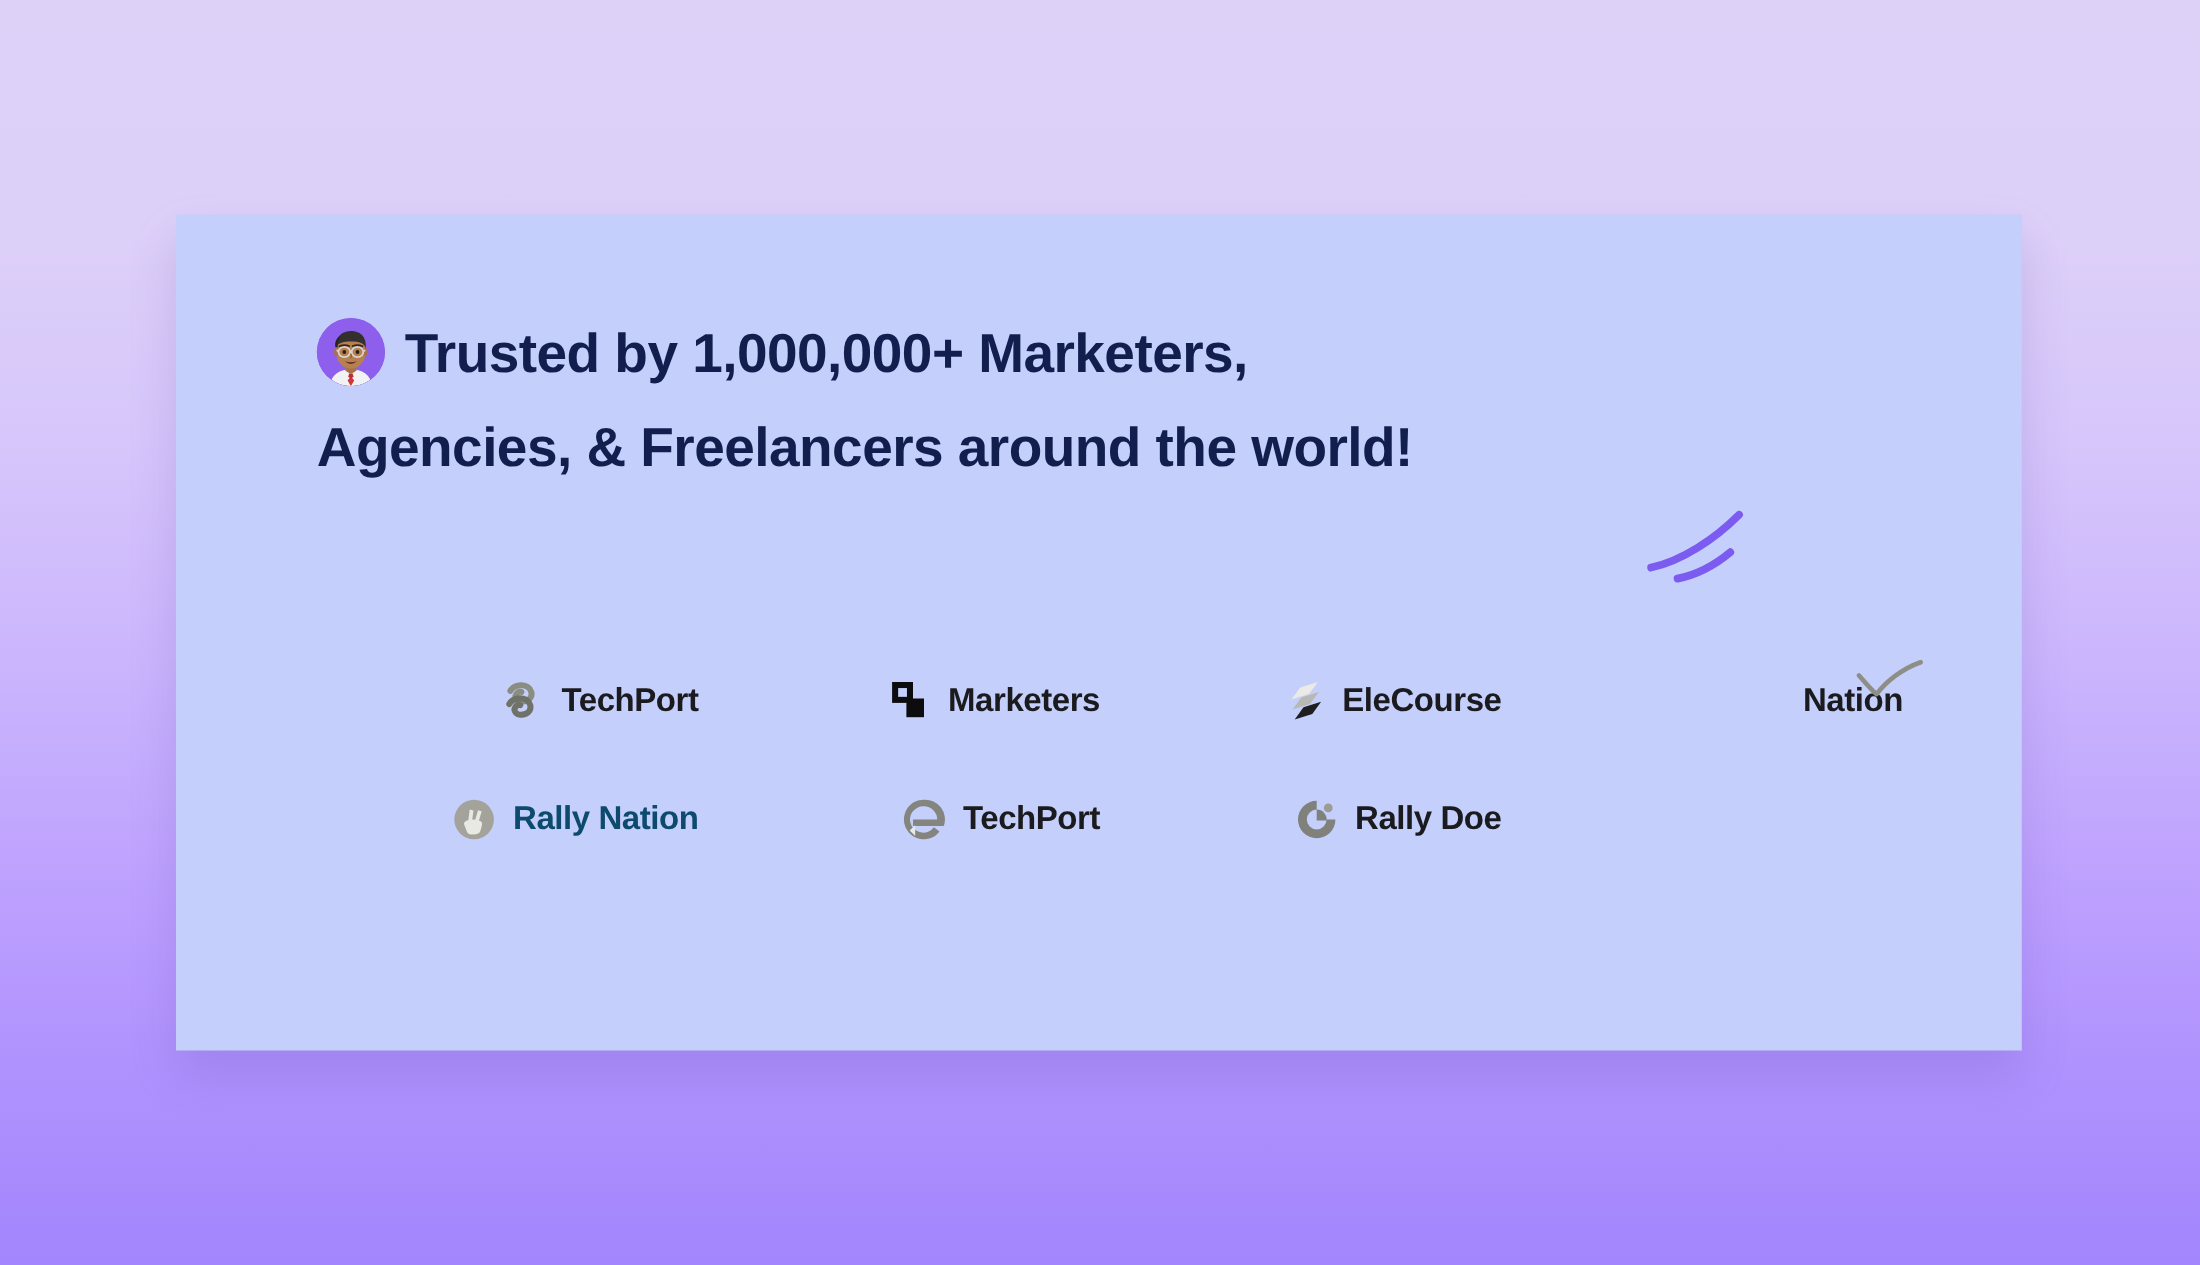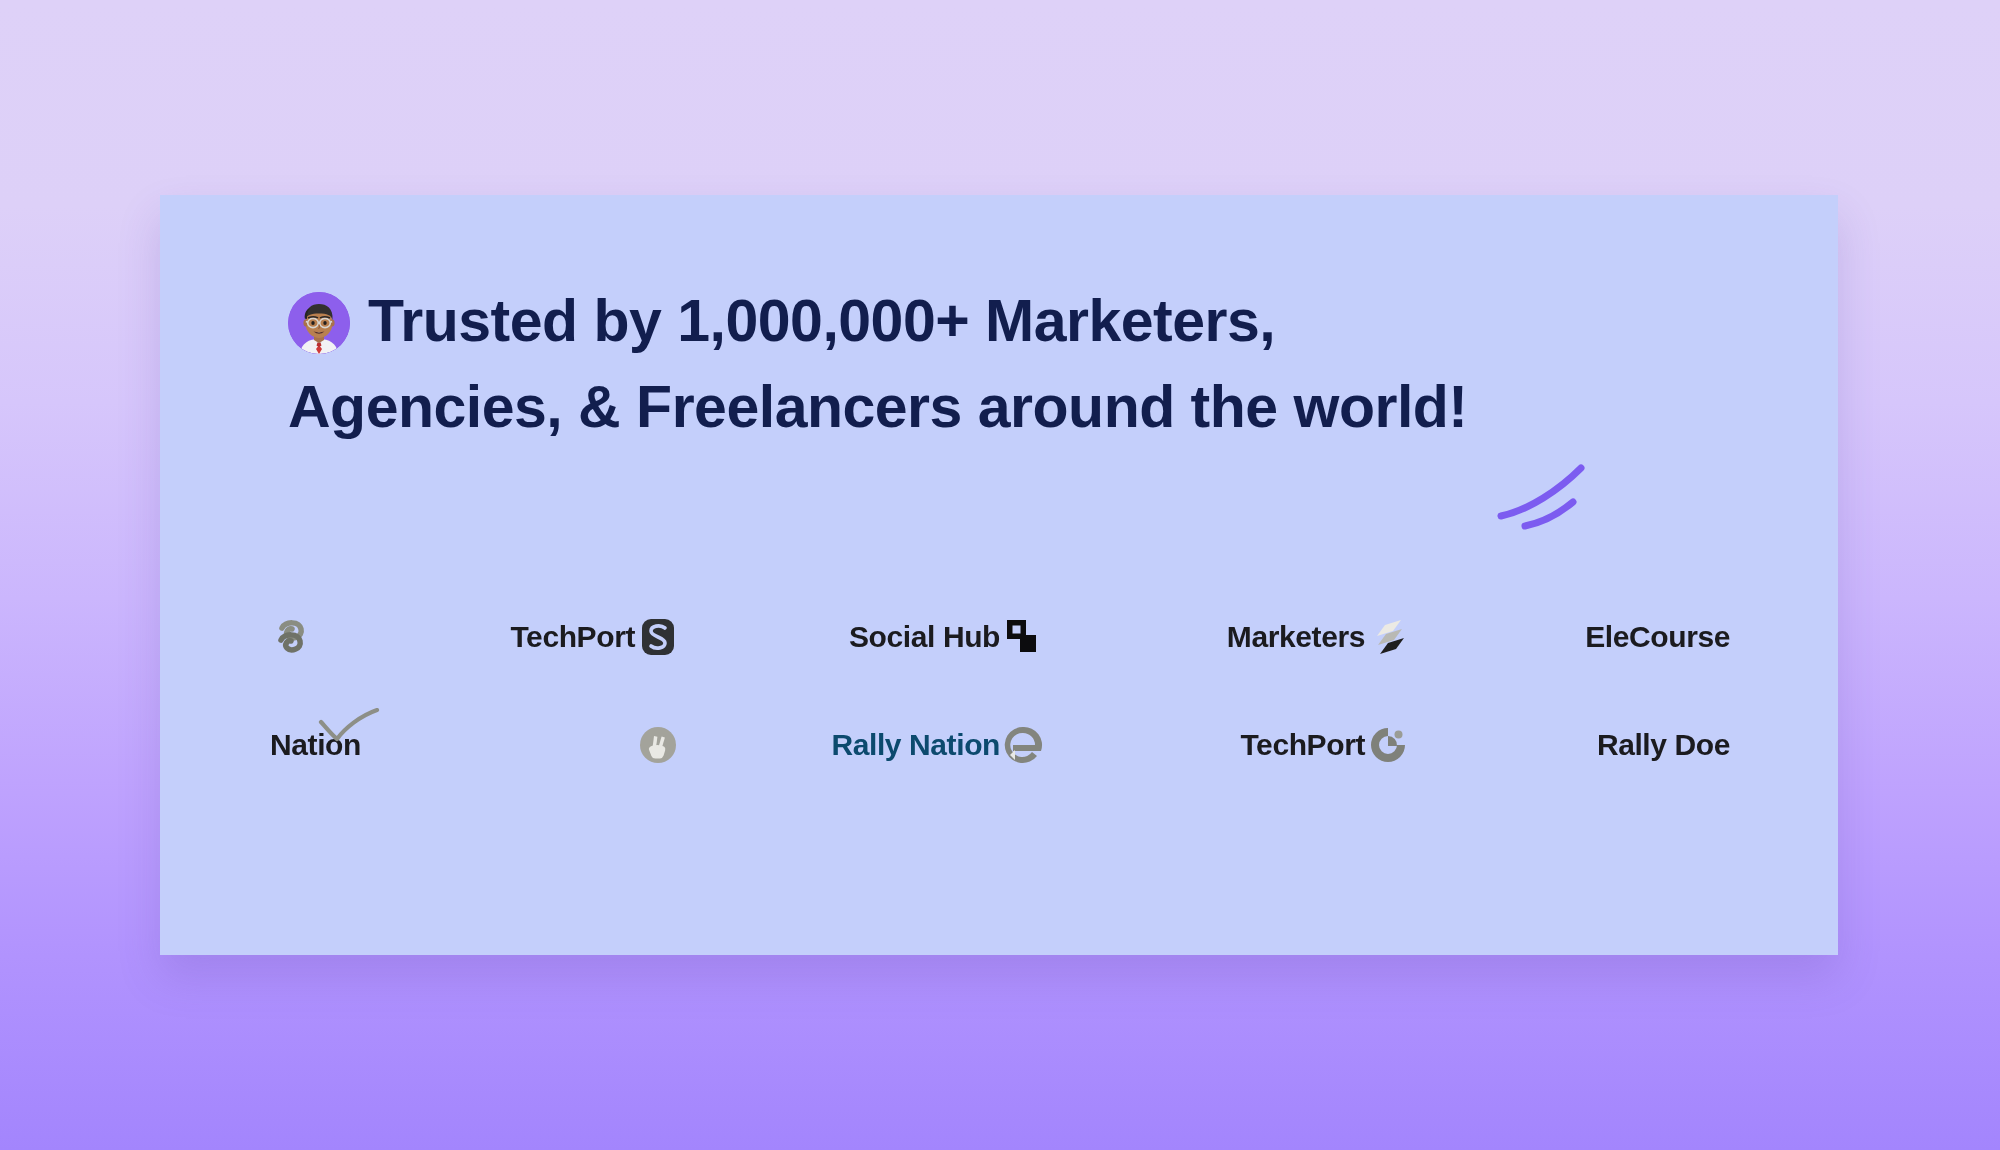--- a/index.html
+++ b/index.html
@@ -38,21 +38,21 @@
   
   .heading-block {
     position: absolute;
     left: 128px;
     top: 90px;
     width: 1420px;
   }
 
   .headline {
     color: #121e4e;
-    font-size: 59px;
+    font-size: 50px;
     line-height: 73px;
     font-weight: 700;
     letter-spacing: -0.5px;
     white-space: nowrap;
   }
 
   .headline .avatar-slot {
     display: inline-block;
     vertical-align: -13px;
     margin-right: 18px;
@@ -87,21 +87,21 @@
     width: 1460px;
     display: grid;
     grid-template-columns: repeat(4, 1fr);
     grid-template-rows: repeat(2, 108px);
     align-items: center;
   }
 
   .logo-cell {
     display: flex;
     align-items: center;
-    justify-content: space-between;
+    justify-content: flex-end;
     gap: 12px;
   }
 
   .logo-mark {
     width: 46px;
     height: 46px;
     flex: 0 0 auto;
     display: flex;
     align-items: center;
     justify-content: center;
@@ -190,29 +190,20 @@
     <div class="logo-cell">
       <span class="logo-mark">
         <svg width="42" height="42" viewBox="0 0 42 42" xmlns="http://www.w3.org/2000/svg">
           <path d="M10 12 C14 5 27 5 29 13 C31 21 20 24 16 20 C13 17 16 12 20 13" stroke="#8a8d82" stroke-width="5.5" fill="none" stroke-linecap="round"></path>
           <path d="M9 24 C13 17 26 17 28 25 C30 33 19 36 15 32 C12 29 15 24 19 25" stroke="#6f7268" stroke-width="5.5" fill="none" stroke-linecap="round"></path>
         </svg>
       </span>
       <span class="logo-name">TechPort</span>
     </div>
 
-    <div class="logo-cell">
-      <span class="logo-mark">
-        <svg width="40" height="42" viewBox="0 0 40 42" xmlns="http://www.w3.org/2000/svg">
-          <rect x="4" y="3" width="32" height="36" rx="9" fill="#2f3134"></rect>
-          <path d="M27 12 C22 8 13 10 13 15 C13 21 27 21 27 27 C27 32 18 34 13 30" stroke="#c4cffb" stroke-width="3.6" fill="none" stroke-linecap="round"></path>
-        </svg>
-      </span>
-      <span class="logo-name">Social Hub</span>
-    </div>
 
     <div class="logo-cell">
       <span class="logo-mark">
         <svg width="40" height="42" viewBox="0 0 40 42" xmlns="http://www.w3.org/2000/svg">
           <rect x="4" y="4" width="19" height="19" fill="#0c0c0e"></rect>
           <rect x="9.5" y="9.5" width="8" height="8" fill="#c4cffb"></rect>
           <rect x="17" y="19" width="16" height="17" fill="#0c0c0e"></rect>
         </svg>
       </span>
       <span class="logo-name">Marketers</span>

